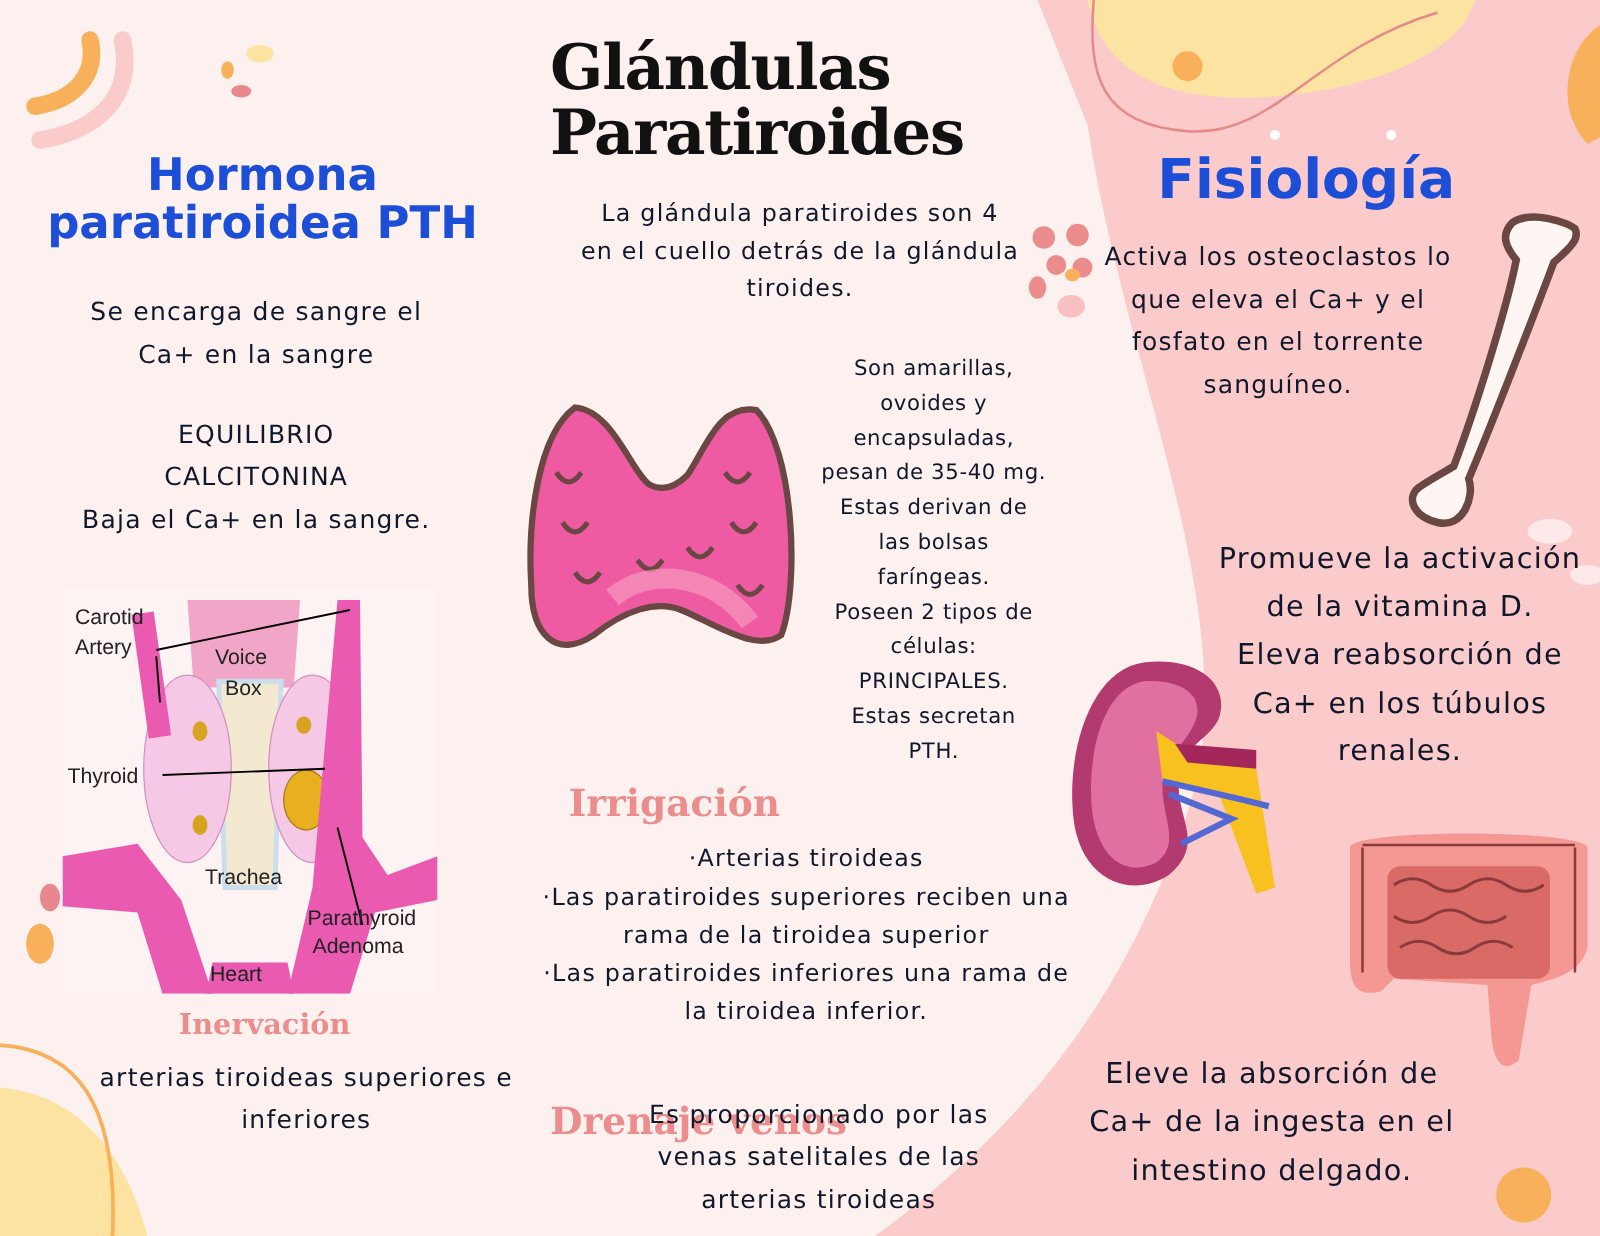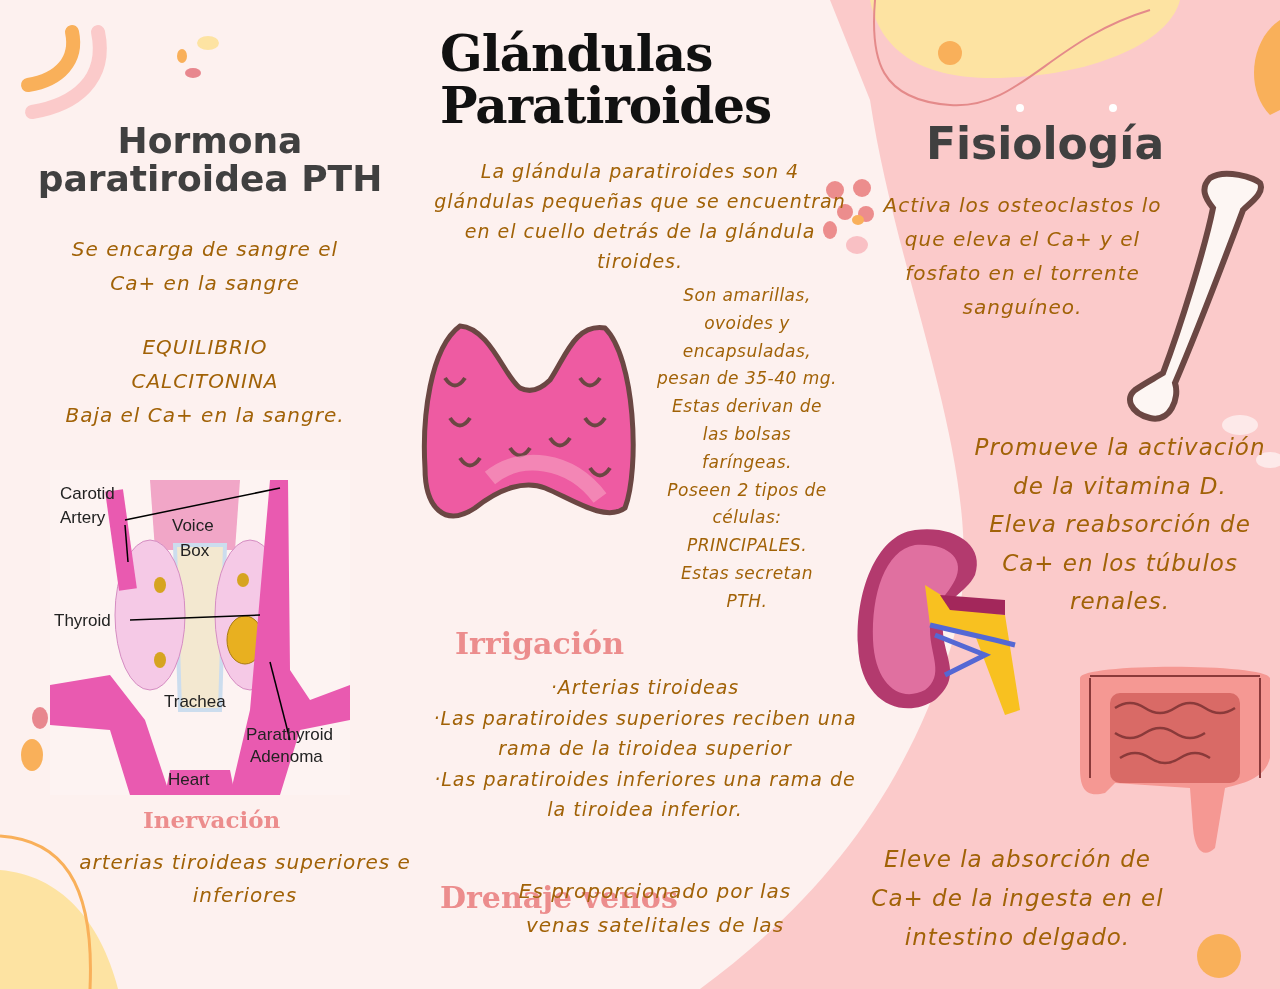--- a/index.html
+++ b/index.html
@@ -1,22 +1,22 @@
 <!DOCTYPE html>
 <html><head>
 <meta charset="utf-8">
 <style>
   html, body { margin: 0; padding: 0; }
   body { width: 1280px; height: 989px; position: relative; overflow: hidden; background: #fdf1ef; font-family: "DejaVu Sans", sans-serif; color: #6b4743; }
   .abs { position: absolute; }
   .bg-svg { position: absolute; left: 0; top: 0; width: 1280px; height: 989px; }
   .title { position: absolute; left: 440px; top: 28px; width: 400px; text-align: left; font-family: "DejaVu Serif", serif; font-weight: bold; color: #111; font-size: 50px; line-height: 52px; letter-spacing: -1px; }
-  .h-orange { color: #404040; font-family: "DejaVu Sans", sans-serif; font-weight: bold; text-align: center; }
+  .h-orange { color: #1d4ed8; font-family: "DejaVu Sans", sans-serif; font-weight: bold; text-align: center; }
   .h-pink { color: #ec8d8d; font-family: "DejaVu Serif", serif; font-weight: bold; }
-  .body-text { font-family: "DejaVu Sans", sans-serif; font-style: italic; color: #a16207; text-align: center; letter-spacing: 1px; }
+  .body-text { font-family: "DejaVu Sans", sans-serif; color: #0f172a; text-align: center; letter-spacing: 1px; }
   .diagram-label { position: absolute; font-family: "Liberation Sans", sans-serif; font-size: 17px; color: #222; }
 </style>
 </head>
 <body>
 
 <svg class="bg-svg" viewBox="0 0 1280 989">
 
   <path d="M830 0 L1280 0 L1280 989 L700 989 C 820 900, 900 800, 950 650 C 1000 500, 900 300, 870 100 Z" fill="#fbcaca"></path>
 
   <path d="M870 0 L1180 0 C 1170 40, 1100 75, 1000 78 C 920 80, 880 50, 870 0 Z" fill="#fde3a2"></path>
@@ -106,21 +106,20 @@
 </div>
 
 <div class="abs h-pink" style="left:143px; top:806px; font-size:23px;">Inervación</div>
 <div class="abs body-text" style="left:65px; top:846px; width:360px; font-size:20px; line-height:33px;">
   <div>arterias tiroideas superiores e</div>
   <div>inferiores</div>
 </div>
 
 <div class="abs body-text" style="left:425px; top:156px; width:430px; font-size:19px; line-height:30px;">
   <div>La glándula paratiroides son 4</div>
-  <div>glándulas pequeñas que se encuentran</div>
   <div>en el cuello detrás de la glándula</div>
   <div>tiroides.</div>
 </div>
 
 <svg class="abs" style="left:420px; top:318px;" width="222" height="212" viewBox="0 0 222 212">
   <path d="M40 8 C 70 10, 85 60, 100 70 C 110 75, 120 72, 130 62 C 145 40, 155 5, 185 10 C 215 40, 220 150, 205 190 C 185 205, 150 180, 125 170 C 105 162, 80 170, 55 190 C 25 210, 5 190, 5 150 C 2 100, 10 30, 40 8 Z" fill="#ee5ba2" stroke="#6b4743" stroke-width="5"></path>
   <path d="M25 60 q10 15 20 0 M30 100 q10 15 20 0 M40 140 q10 15 20 0 M90 130 q10 15 20 0 M130 120 q10 15 20 0 M160 60 q10 15 20 0 M165 100 q10 15 20 0 M170 150 q10 15 20 0" fill="none" stroke="#6b4743" stroke-width="4"></path>
   <path d="M70 160 C 100 135, 150 140, 180 180" fill="none" stroke="#f6a4c2" stroke-width="16" opacity="0.6"></path>
 </svg>
 
@@ -145,20 +144,21 @@
   <div>·Las paratiroides superiores reciben una</div>
   <div>rama de la tiroidea superior</div>
   <div>·Las paratiroides inferiores una rama de</div>
   <div>la tiroidea inferior.</div>
 </div>
 
 <div class="abs h-pink" style="left:440px; top:832px; font-size:30px;margin-top:48px;">Drenaje venos</div>
 <div class="abs body-text" style="left:490px; top:874px; width:330px; font-size:20px; line-height:34px;">
   <div>Es proporcionado por las</div>
   <div>venas satelitales de las</div>
+  <div>arterias tiroideas</div>
 </div>
 
 <div class="abs h-orange" style="left:900px; top:118px; width:290px; font-size:44px;">Fisiología</div>
 
 <div class="abs body-text" style="left:865px; top:188px; width:315px; font-size:20px; line-height:34px;">
   <div>Activa los osteoclastos lo</div>
   <div>que eleva el Ca+ y el</div>
   <div>fosfato en el torrente</div>
   <div>sanguíneo.</div>
 </div>

